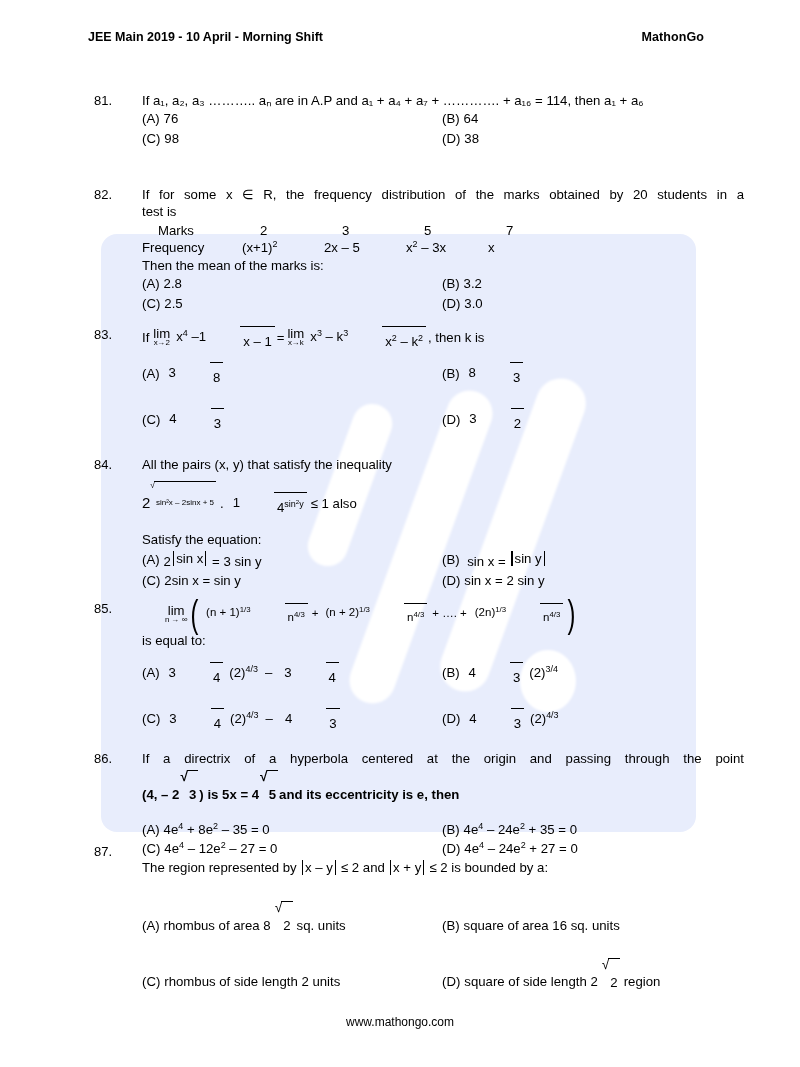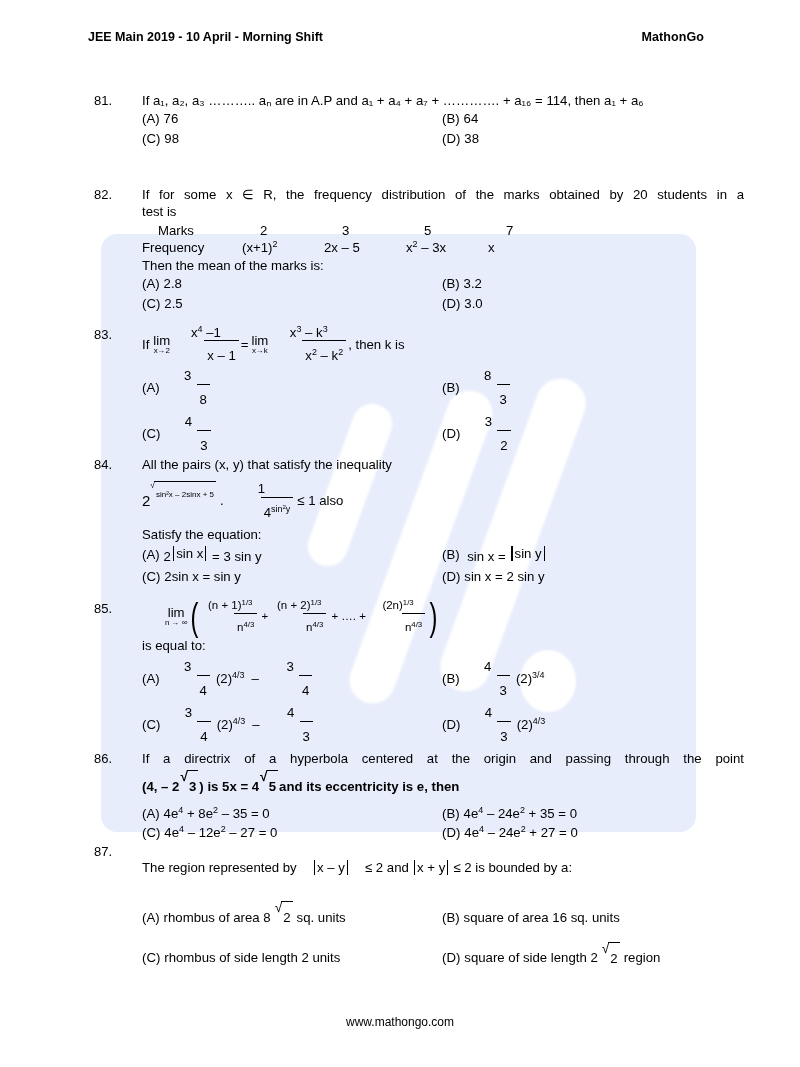--- a/index.html
+++ b/index.html
@@ -97,42 +97,42 @@
     row-gap: 2px;
     margin-top: 1px;
   }
   .opt { display: flex; align-items: center; gap: 4px; white-space: nowrap; }
   .opt.tall { align-items: center; min-height: 38px; }
   .opt-lbl { flex: 0 0 auto; }
   sup, sub { font-size: 0.68em; line-height: 0; }
   sup { vertical-align: 0.55em; }
 
   .frac {
-    display: inline-flex; flex-direction: column;
+    display: inline-flex; flex-direction: row;
     align-items: center; justify-content: center;
     vertical-align: middle;
     margin: 0 2px;
     line-height: 1.02;
   }
   .frac > .num { padding: 0 3px 1px 3px; }
   .frac > .den { padding: 8px 3px 0 3px; border-top: 1.3px solid #000; margin-left: 31px; }
 
   
   .lim {
     display: inline-flex; flex-direction: column;
     align-items: center; vertical-align: middle;
     line-height: 1.02; margin: 0 1px;
   }
   .lim .op { }
   .lim .sub { font-size: 0.6em; margin-top: -1px; vertical-align: baseline; }
 
   
   .sqrt { display: inline-flex; align-items: flex-start; vertical-align: middle; }
   .sqrt > .rad { font-size: 1.05em; line-height: 1; margin-right: -1px; }
-  .sqrt > .rx { border-top: 1.1px solid #000; padding: 8px 2px; line-height: 1.22; }
+  .sqrt > .rx { border-top: 1.1px solid #000; padding: 16px 2px; line-height: 1.22; }
 
   
   .abs { display: inline-flex; align-items: center; }
   .abs > .bar {
     display: inline-block; width: 1.2px; align-self: stretch;
     background: #000; margin: 1px 2px;
   }
 
   
   .bigparen {
@@ -474,21 +474,21 @@
         </div>
       </div>
     </div>
 
     <div class="q" style="top:843px">
       <div class="q-row">
         <div class="q-num">87.</div>
         <div class="q-body">
           <div class="stem" style="display:flex;align-items:center;">
             <span>The region represented by</span>
-            <span class="abs" style="margin:0 15px;">
+            <span class="abs" style="margin:0 3px;">
               <span class="bar"></span>
                 <span>x – y</span>
                 <span class="bar"></span>
             </span>
             <span>≤ 2  and</span>
             <span class="abs" style="margin:16px 3px;">
               <span class="bar"></span>
                 <span>x + y</span>
                 <span class="bar"></span>
             </span>

